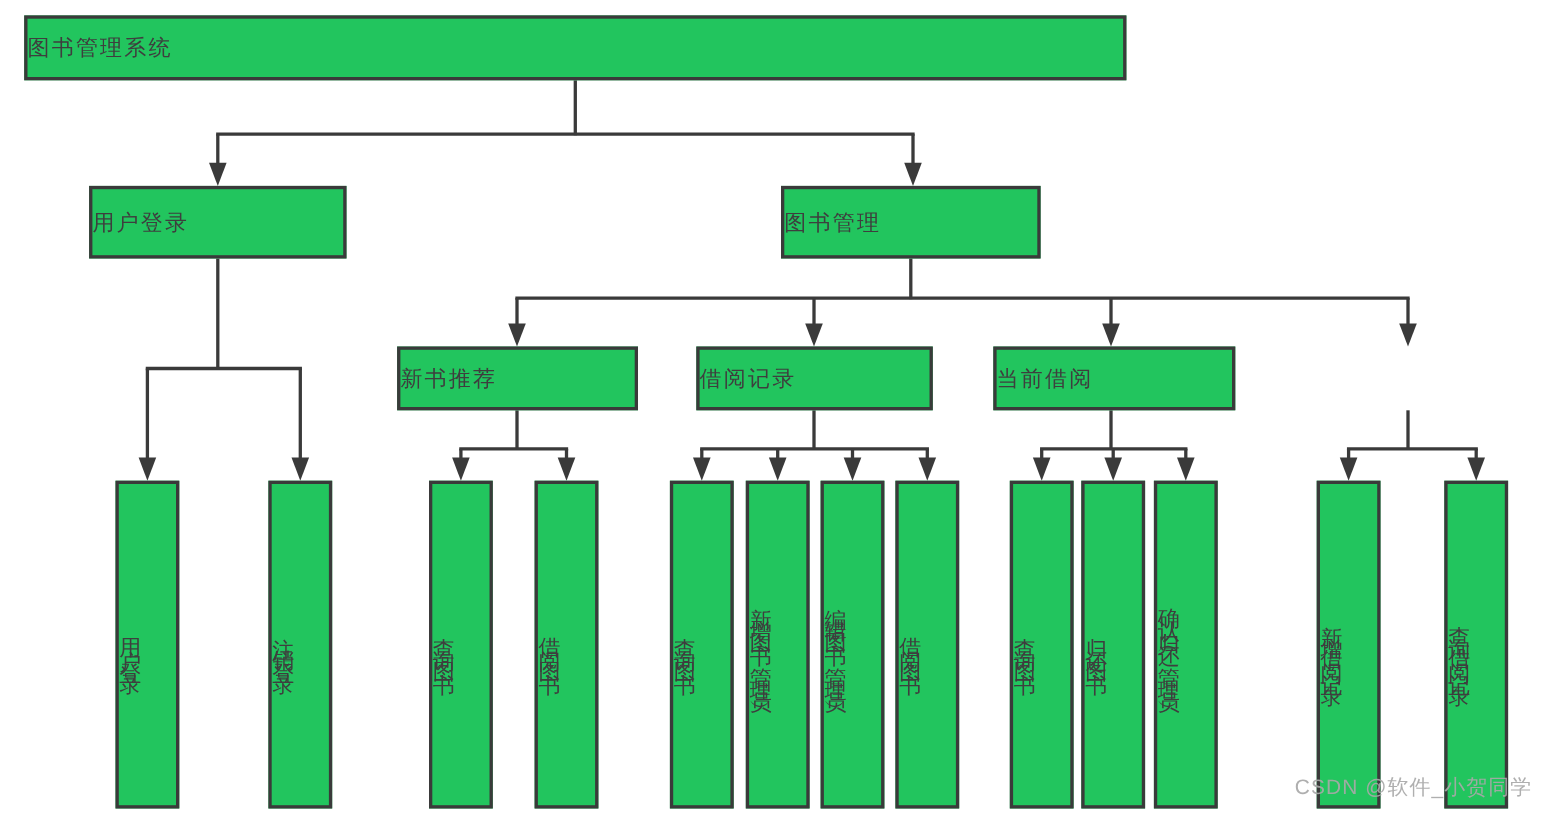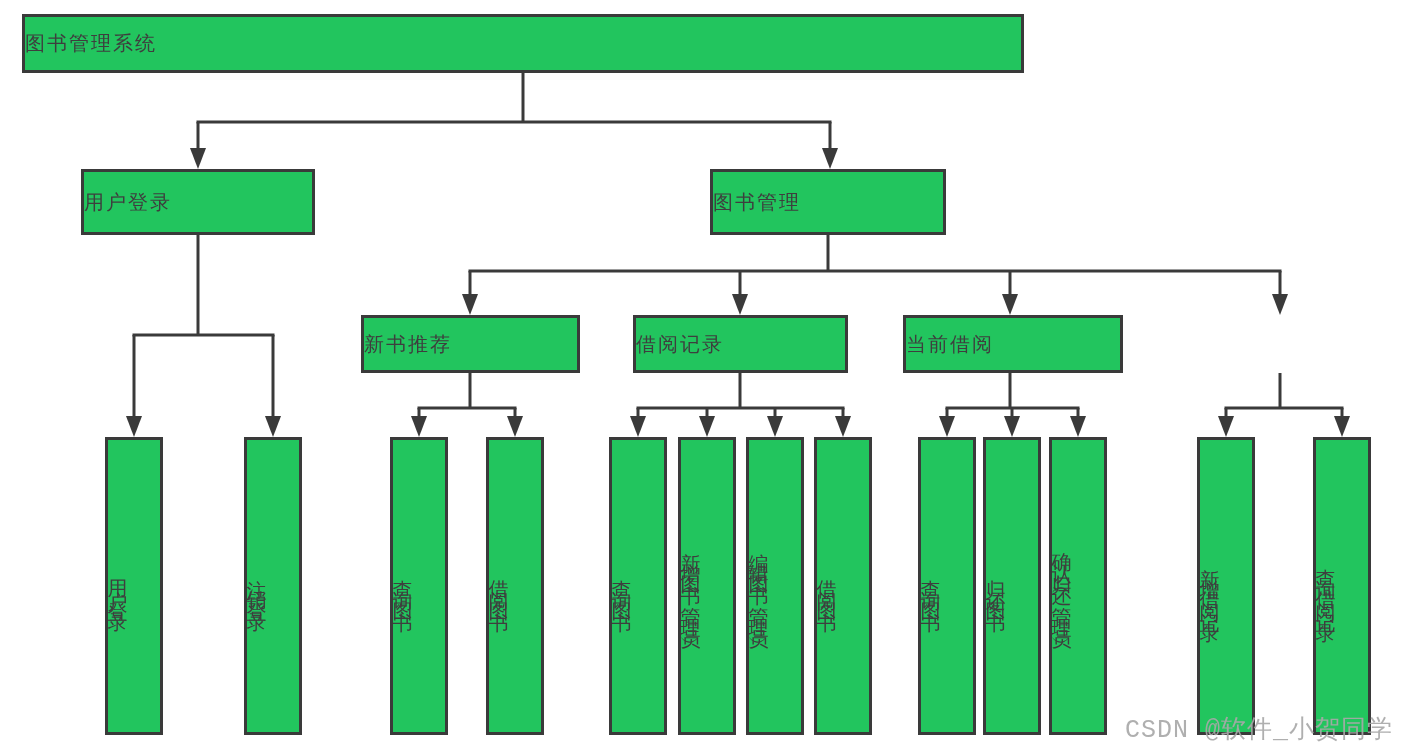--- a/index.html
+++ b/index.html
@@ -35,27 +35,26 @@
   }
   .node.v span {
     writing-mode: vertical-rl;
     text-orientation: mixed;
     letter-spacing: 11px;
     line-height: 1;
   }
   #watermark {
     position: absolute;
     right: 12px;
-    bottom: 2px;
-    font-size: 25px;
+    bottom: 18px;
+    font-size: 19px;
     color: rgba(168, 168, 168, 0.92);
     letter-spacing: 1px;
     z-index: 2;
     white-space: nowrap;
-    font-family: Liberation Mono, monospace;
   }
 </style>
 </head>
 <body>
 
 <div id="canvas">
 
   <svg id="connectors" viewBox="0 0 1405 747">
       <line x1="523" y1="73" x2="523" y2="123" stroke="#3a3a3a" stroke-width="3"></line>
       <line x1="198" y1="235" x2="198" y2="336" stroke="#3a3a3a" stroke-width="3"></line>

